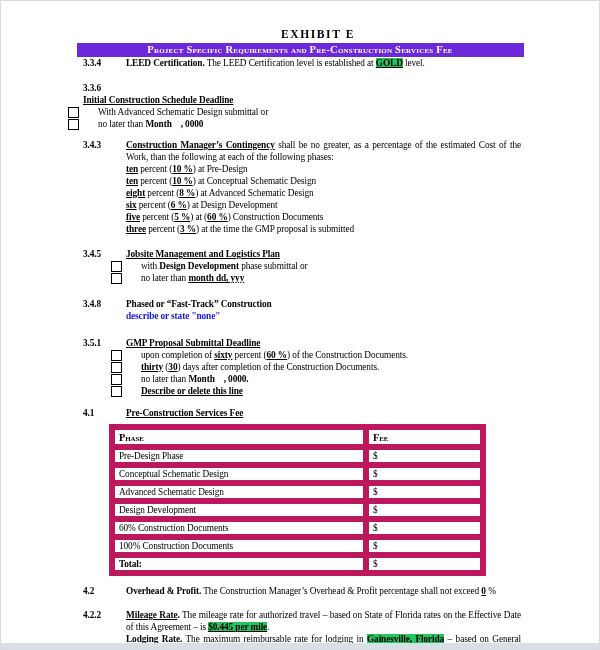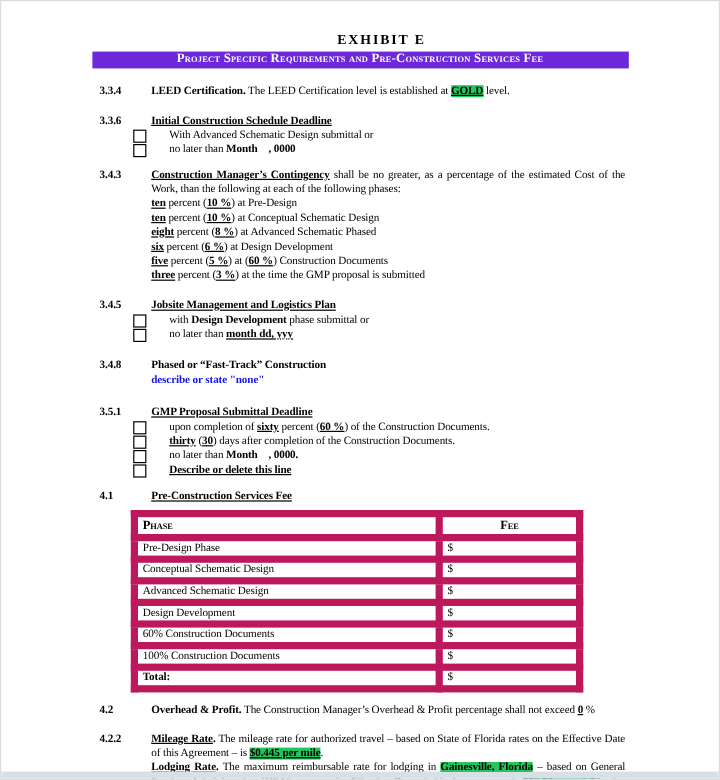--- a/index.html
+++ b/index.html
@@ -21,40 +21,40 @@
   .num{width:43px;flex-shrink:0;font-weight:bold;}
   .sec-body{flex:1;min-width:0;}
   .b{font-weight:bold;}
   .u{text-decoration:underline;}
   .hl{background:#22c55e;}
   .blue{color:#1414e6;}
   .link{color:#3232c8;text-decoration:underline;cursor:pointer;}
   .chk-row{display:flex;align-items:flex-end;margin-left:-15px;}
   .checkbox{width:9px;height:9px;border:1px solid #000;background:#fff;margin-top:1px;flex-shrink:0;}
   .chk-txt{margin-left:19px;}
-  .mt-s334{margin-top:13px;}
-  .mt-s336{margin-top:13px;}
+  .mt-s334{}
+  .mt-s336{margin-top:13px;flex-direction:column;}
   .mt-s343{margin-top:9px;}
   .mt-s345{margin-top:13px;}
   .mt-s348{margin-top:14px;}
   .mt-s351{margin-top:15px;}
   .mt-s41{margin-top:10px;}
   .mt-s42{margin-top:9px;}
   .mt-s422{margin-top:12px;}
   .just{text-align:justify;}
   .fee-table{
     border-collapse:collapse;margin:5px 0 0 26px;width:377px;table-layout:fixed;
     border:1.5px solid #000;
   }
   .fee-table th,.fee-table td{
     border:6px solid #be185d;padding:0 4px;height:12px;line-height:11px;
     font-size:9.3px;text-align:left;vertical-align:middle;overflow:hidden;white-space:nowrap;
   }
   .fee-table th{font-variant:small-caps;font-weight:bold;font-size:10.4px;height:14px;}
-  .fee-table th.fee-col{text-align:center;}
+  .fee-table th.fee-col{}
   .fee-table .fee-col{width:103px;}
   .fee-table .total-row td.phase-cell{font-weight:bold;}
 </style>
 </head>
 <body>
 
 <div class="page">
 
   <div class="title">EXHIBIT E</div>
   <div class="banner">Project Specific Requirements and Pre-Construction Services Fee</div>
@@ -82,21 +82,21 @@
         </div>
       </div>
     </div>
 
     <div class="sec mt-s343">
       <div class="num">3.4.3</div>
       <div class="sec-body">
         <div class="just"><span class="b u">Construction Manager’s Contingency</span><span> shall be no greater, as a percentage of the estimated Cost of the Work, than the following at each of the following phases:</span></div>
         <div><span class="b u">ten</span><span> percent (</span><span class="b u">10 %</span><span>) at Pre-Design</span></div>
         <div><span class="b u">ten</span><span> percent (</span><span class="b u">10 %</span><span>) at Conceptual Schematic Design</span></div>
-        <div><span class="b u">eight</span><span> percent (</span><span class="b u">8 %</span><span>) at Advanced Schematic Phased</span></div>
+        <div><span class="b u">eight</span><span> percent (</span><span class="b u">8 %</span><span>) at Advanced Schematic Design</span></div>
         <div><span class="b u">six</span><span> percent (</span><span class="b u">6 %</span><span>) at Design Development</span></div>
         <div><span class="b u">five</span><span> percent (</span><span class="b u">5 %</span><span>) at (</span><span class="b u">60 %</span><span>) Construction Documents</span></div>
         <div><span class="b u">three</span><span> percent (</span><span class="b u">3 %</span><span>) at the time the GMP proposal is submitted</span></div>
       </div>
     </div>
 
     <div class="sec mt-s345">
       <div class="num">3.4.5</div>
       <div class="sec-body">
         <div><span class="b u">Jobsite Management and Logistics Plan</span></div>

